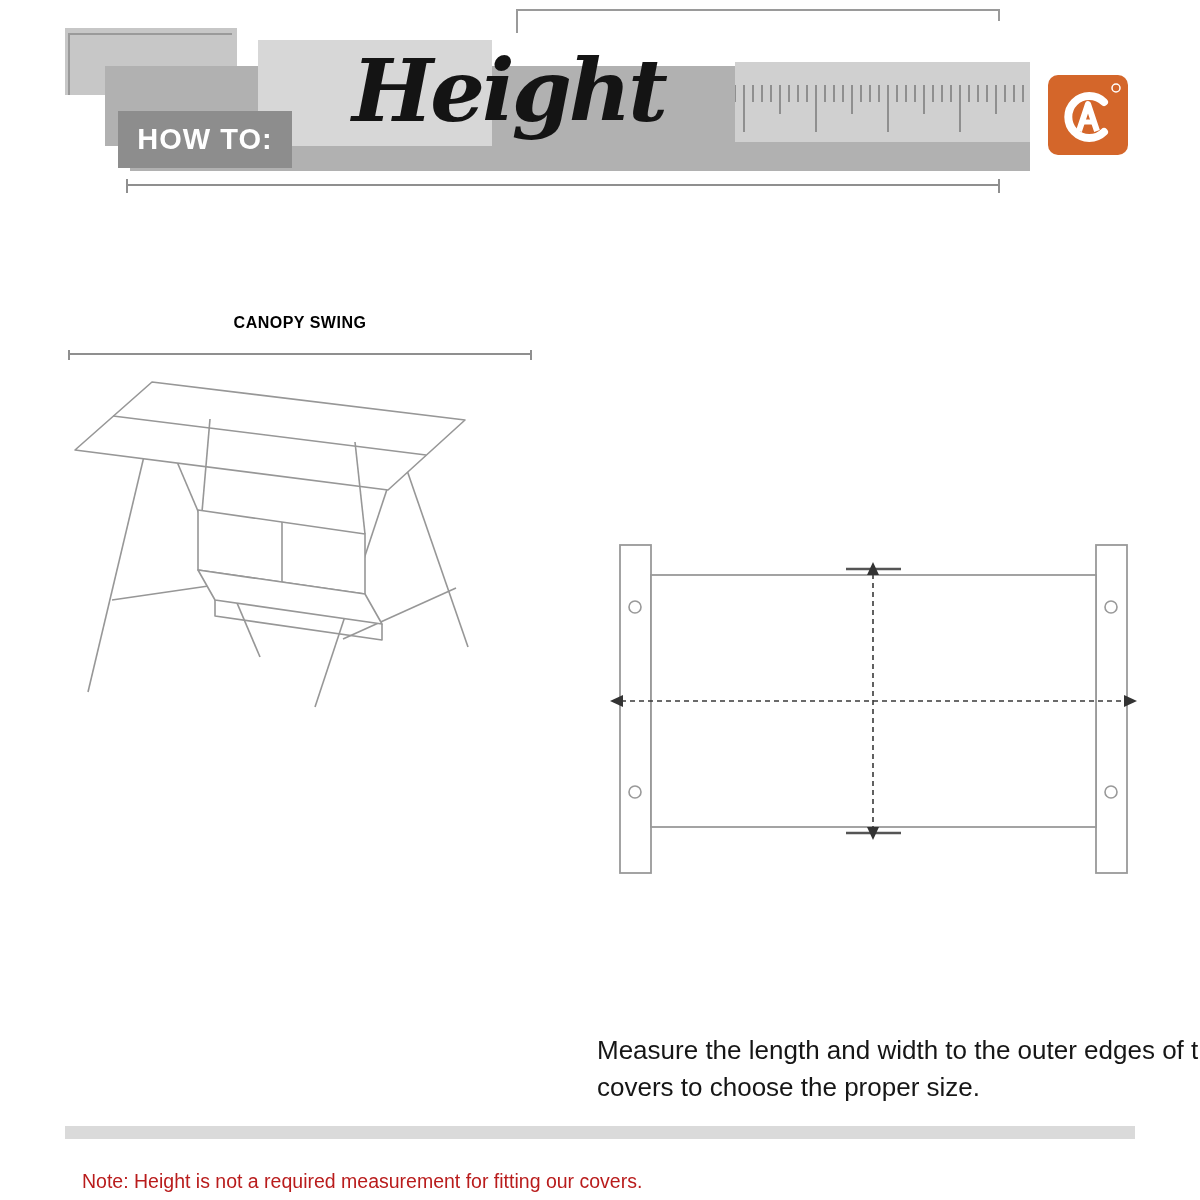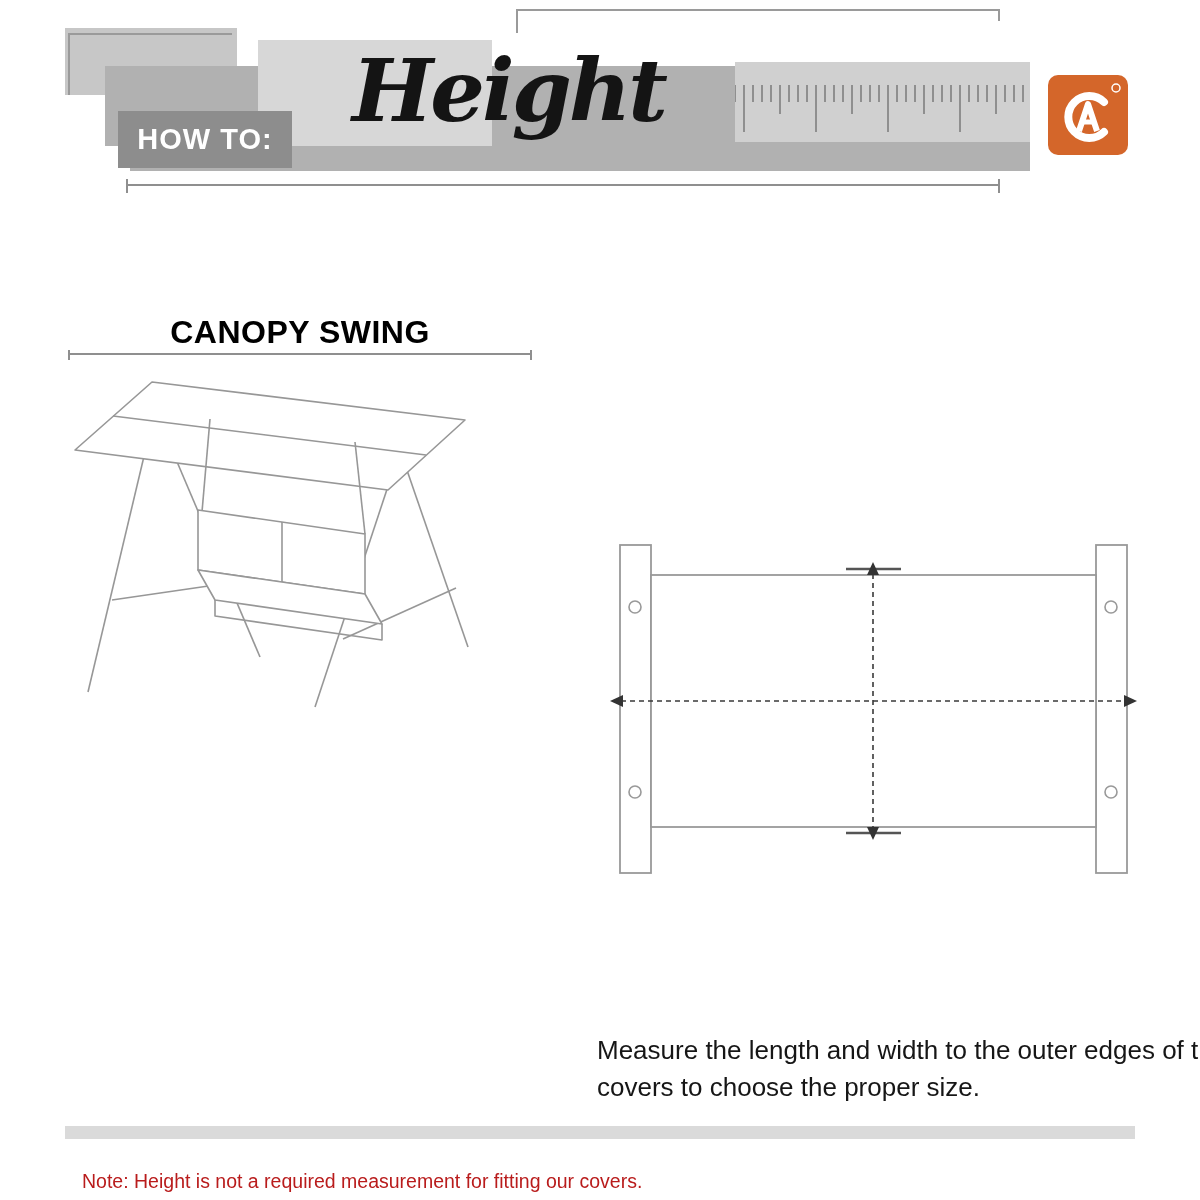--- a/index.html
+++ b/index.html
@@ -29,21 +29,21 @@
   .mline .endL,.mline .endR{position:absolute;top:-7px;width:2px;height:14px;background:#8f8f8f;}
   .mline .endL{left:0;} .mline .endR{right:0;}
   .measure-line-main{left:126px;top:184px;width:874px;height:0;}
   .measure-line-swing{left:68px;top:353px;width:464px;height:0;}
   .measure-line-swing .endL,.measure-line-swing .endR{top:-5px;height:10px;}
 
   
   .intro{left:420px;top:205px;width:750px;text-align:center;font-size:31px;line-height:41px;color:#161616;}
   .intro span{display:block;white-space:nowrap;}
   .swing-label{left:68px;top:314px;width:464px;text-align:center;font-weight:bold;
-               font-size:32px;letter-spacing:.5px;color:#000;}
+               font-size:16px;letter-spacing:.5px;color:#000;}
   .caption{left:597px;top:1032px;width:580px;font-size:26px;line-height:37px;color:#161616;}
   .caption span{display:block;white-space:nowrap;}
   .divider{left:65px;top:1126px;width:1070px;height:13px;background:#dadada;}
   .note{left:82px;top:1170px;font-size:19.5px;color:#b91c1c;}
 
   svg{display:block;}
 </style>
 </head>
 <body>
 

